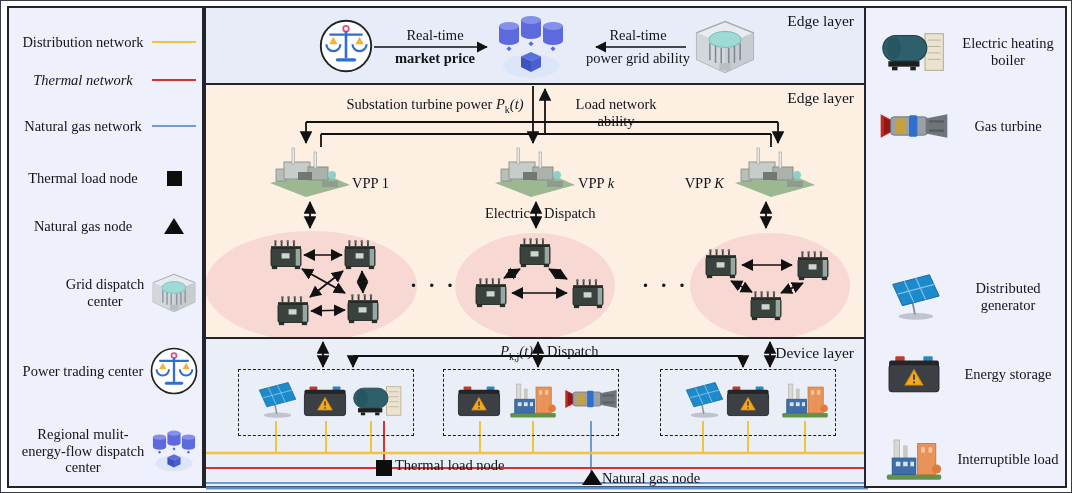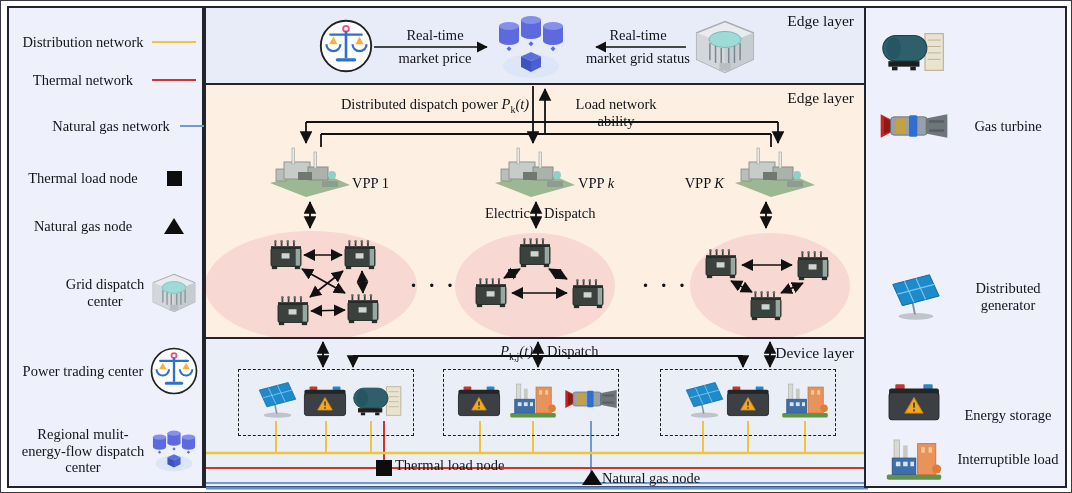--- a/index.html
+++ b/index.html
@@ -161,27 +161,27 @@
   <div class="panel" style="left:6px;top:5px;width:197px;height:482px;">
 
     <div class="legend-row" style="top:26px;">
       <div class="lbl center" style="flex:1;">Distribution network</div>
       <div class="legend-sample">
           <div class="line-sample" style="border-color:#f0c43c;"></div>
         </div>
     </div>
 
     <div class="legend-row" style="top:64px;">
-      <div class="lbl center" style="flex:1;">Thermal network</div>
+      <div class="lbl center" style="flex:1;font-style:italic;">Thermal network</div>
       <div class="legend-sample">
           <div class="line-sample" style="border-color:#cf3430;"></div>
         </div>
     </div>
 
-    <div class="legend-row" style="top:110px;margin-left:28px;">
+    <div class="legend-row" style="top:110px;">
       <div class="lbl center" style="flex:1;">Natural gas network</div>
       <div class="legend-sample">
           <div class="line-sample" style="border-color:#6f9bd1;"></div>
         </div>
     </div>
 
     <div class="legend-row" style="top:162px;">
       <div class="lbl center" style="flex:1;">Thermal load node</div>
       <div class="legend-sample">
           <div class="sq"></div>
@@ -231,26 +231,26 @@
         </marker>
       </defs>
       <line x1="168" y1="39" x2="281" y2="39" stroke="#111" stroke-width="1.6" marker-end="url(#ahC)"></line>
       <line x1="480" y1="39" x2="390" y2="39" stroke="#111" stroke-width="1.6" marker-end="url(#ahC)"></line>
     </svg>
     <div class="abs layer-title" style="right:10px;top:4px;">Edge layer</div>
     <div class="abs" style="left:112px;top:10px;"><svg width="56" height="56">
           <use href="#sym-scale"></use>
         </svg></div>
     <div class="abs lbl center" style="left:174px;top:19px;width:110px;">Real-time</div>
-    <div class="abs lbl center" style="left:166px;top:42px;width:126px;">market price</div>
+    <div class="abs lbl center" style="left:166px;top:42px;width:126px;font-weight:bold;">market price</div>
     <div class="abs" style="left:287px;top:5px;"><svg width="76" height="68" viewBox="0 0 76 66">
           <use href="#sym-db"></use>
         </svg></div>
     <div class="abs lbl center" style="left:377px;top:19px;width:110px;">Real-time</div>
-    <div class="abs lbl center" style="left:367px;top:42px;width:130px;">market grid status</div>
+    <div class="abs lbl center" style="left:367px;top:42px;width:130px;">power grid ability</div>
     <div class="abs" style="left:485px;top:8px;"><svg width="68" height="62" viewBox="0 0 72 62">
           <use href="#sym-building"></use>
         </svg></div>
   </div>
 
   <div class="layer" style="left:203px;top:82px;width:662px;height:256px;background:#fdefe2;">
     <svg class="ov" width="662" height="256">
       <defs>
         <marker id="ahE" markerWidth="8" markerHeight="8" refX="6.5" refY="3.5" orient="auto-start-reverse">
           <path d="M0,0 L7,3.5 L0,7 Z" fill="#111"></path>
@@ -287,21 +287,21 @@
       <line x1="306" y1="208" x2="361" y2="208" stroke="#111" stroke-width="1.7" marker-start="url(#ahE)" marker-end="url(#ahE)"></line>
 
       <line x1="536" y1="180" x2="586" y2="180" stroke="#111" stroke-width="1.7" marker-start="url(#ahE)" marker-end="url(#ahE)"></line>
       <line x1="525" y1="196" x2="546" y2="207" stroke="#111" stroke-width="1.7" marker-start="url(#ahE)" marker-end="url(#ahE)"></line>
       <line x1="597" y1="198" x2="575" y2="208" stroke="#111" stroke-width="1.7" marker-start="url(#ahE)" marker-end="url(#ahE)"></line>
     </svg>
 
     <div class="abs layer-title" style="right:10px;top:4px;">Edge layer</div>
 
     <div class="abs lbl center" style="left:84px;top:11px;width:290px;">
-      <span>Distributed dispatch power </span><i>P</i><sub>k</sub><i>(t)</i>
+      <span>Substation turbine power </span><i>P</i><sub>k</sub><i>(t)</i>
     </div>
     <div class="abs lbl center" style="left:350px;top:11px;width:120px;">Load network ability</div>
 
     <div class="abs" style="left:56px;top:60px;"><svg width="92" height="52">
           <use href="#sym-vpp"></use>
         </svg></div>
     <div class="abs lbl" style="left:146px;top:90px;"><span>VPP </span><span>1</span></div>
 
     <div class="abs" style="left:281px;top:60px;"><svg width="92" height="52">
           <use href="#sym-vpp"></use>
@@ -436,20 +436,21 @@
   </div>
 
   <div class="panel" style="left:863px;top:5px;width:203px;height:482px;">
 
     <div class="rrow" style="top:14px;height:60px;">
       <div class="ric">
           <svg width="66" height="52" viewBox="0 0 72 56">
             <use href="#sym-boiler"></use>
           </svg>
         </div>
+      <div class="rlb lbl">Electric heating boiler</div>
     </div>
 
     <div class="rrow" style="top:92px;height:52px;">
       <div class="ric">
           <svg width="70" height="36" viewBox="0 0 84 40">
             <use href="#sym-turbine"></use>
           </svg>
         </div>
       <div class="rlb lbl">Gas turbine</div>
     </div>
@@ -457,21 +458,21 @@
 
     <div class="rrow" style="top:260px;height:58px;">
       <div class="ric">
           <svg width="58" height="50" viewBox="0 0 60 50">
             <use href="#sym-solar"></use>
           </svg>
         </div>
       <div class="rlb lbl">Distributed generator</div>
     </div>
 
-    <div class="rrow" style="top:364px;height:52px;align-items:flex-end;">
+    <div class="rrow" style="top:340px;height:52px;">
       <div class="ric">
           <svg width="54" height="44" viewBox="0 0 52 42">
             <use href="#sym-battery"></use>
           </svg>
         </div>
       <div class="rlb lbl">Energy storage</div>
     </div>
 
     <div class="rrow" style="top:424px;height:54px;">
       <div class="ric">

